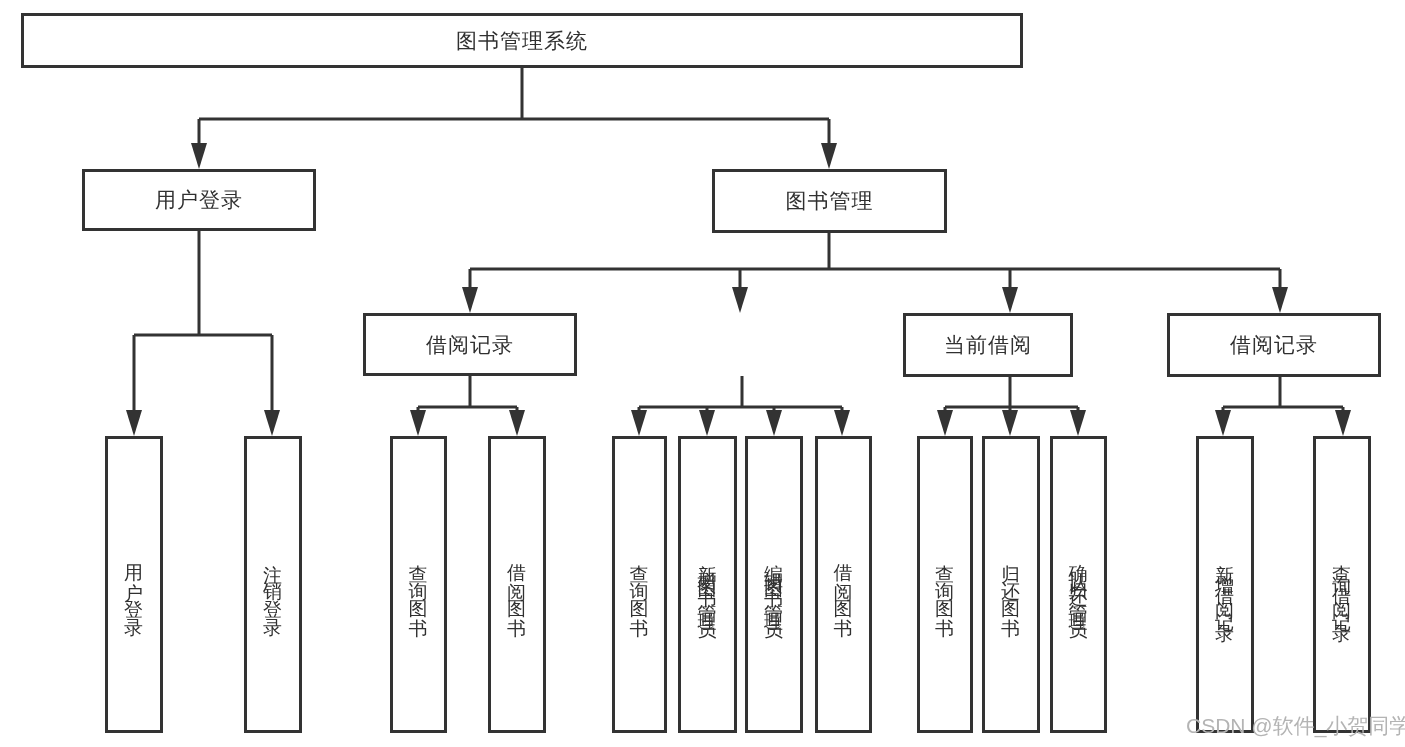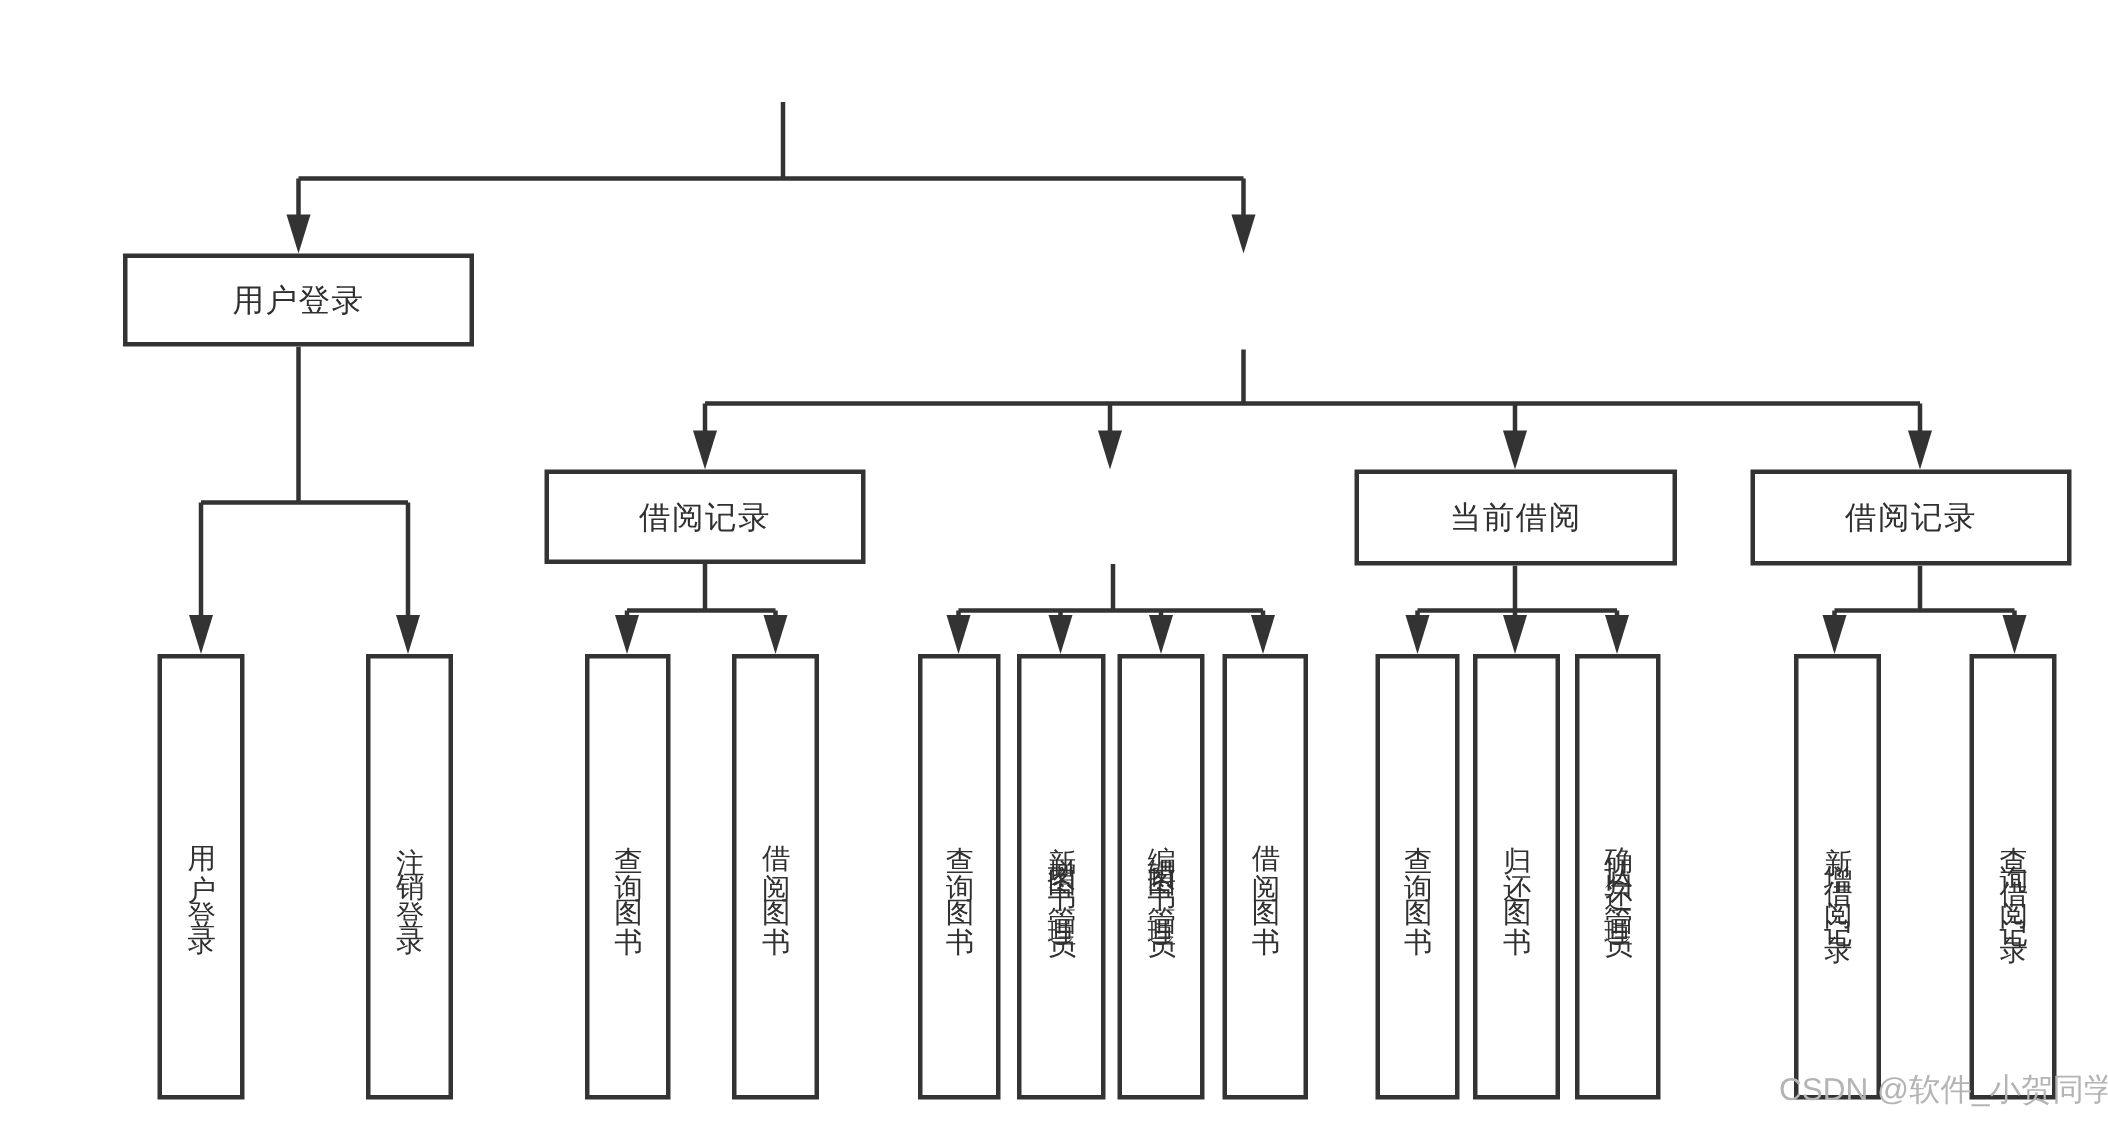--- a/index.html
+++ b/index.html
@@ -76,29 +76,35 @@
       <polygon points="1070,410 1086,410 1078,436"></polygon>
     </g>
 
     <g>
       <path d="M1280,377 V407 M1223,407 H1343 M1223,407 V412 M1343,407 V412"></path>
       <polygon points="1215,410 1231,410 1223,436"></polygon>
       <polygon points="1335,410 1351,410 1343,436"></polygon>
     </g>
   </svg>
 
+  <div class="node h" style="left:21px;top:13px;width:1002px;height:55px">
+    <span>图书管理系统</span>
+  </div>
 
   <div class="node h" style="left:82px;top:169px;width:234px;height:62px">
     <span>用户登录</span>
+  </div>
+  <div class="node h" style="left:712px;top:169px;width:235px;height:64px">
+    <span>图书管理</span>
   </div>
 
   <div class="node h" style="left:363px;top:313px;width:214px;height:63px">
     <span>借阅记录</span>
   </div>
-  <div class="node h" style="left:903px;top:313px;width:215px;height:64px">
+  <div class="node h" style="left:903px;top:313px;width:170px;height:64px">
     <span>当前借阅</span>
   </div>
   <div class="node h" style="left:1167px;top:313px;width:214px;height:64px">
     <span>借阅记录</span>
   </div>
 
   <div class="node v chars-4" style="left:105px;top:436px;width:58px;height:297px">
     <span>用户登录</span>
   </div>
   <div class="node v chars-4" style="left:244px;top:436px;width:58px;height:297px">

